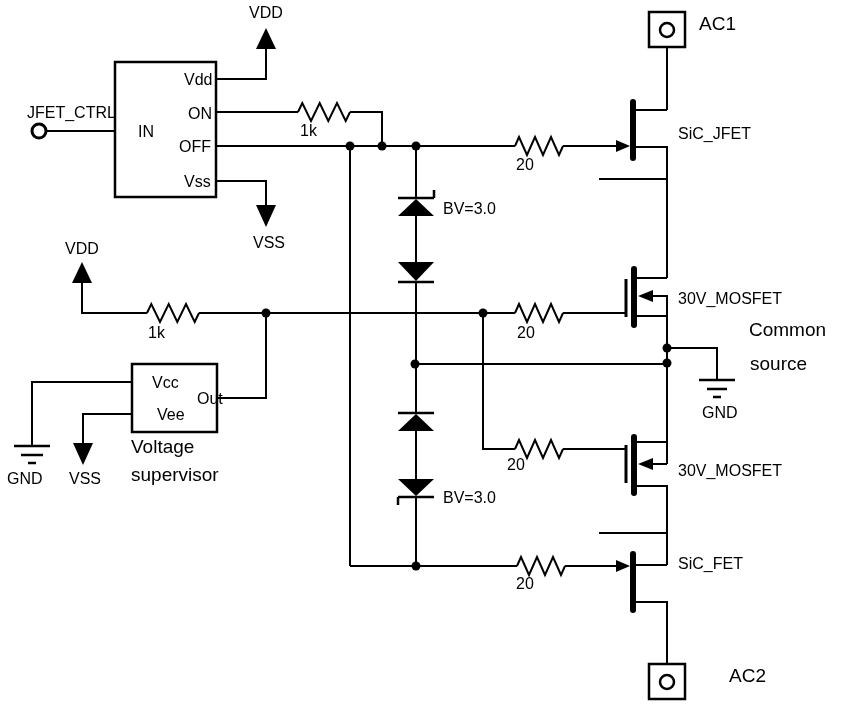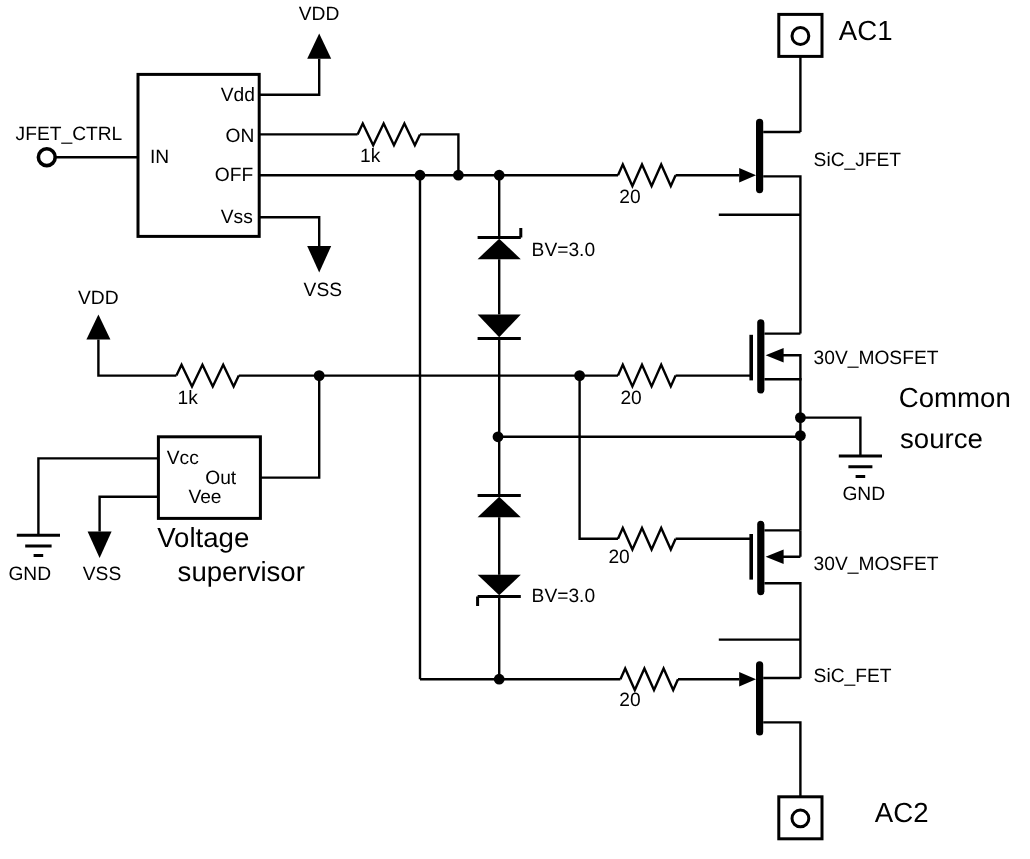--- a/index.html
+++ b/index.html
@@ -3,21 +3,21 @@
 <meta charset="utf-8">
 <style>
   html,body{margin:0;padding:0;background:#ffffff;}
   #schematic{
     position:relative;width:858px;height:716px;background:#ffffff;
     font-family:"Liberation Sans", sans-serif;color:#000;overflow:hidden;
   }
   #schematic svg{position:absolute;left:0;top:0;}
   .label{position:absolute;white-space:nowrap;color:#000;line-height:1;}
   .sm{font-size:16px;}
-  .lg{font-size:23px;}
+  .lg{font-size:19px;}
   .wire{stroke:#000;stroke-width:2;fill:none;}
   .thick{stroke:#000;stroke-width:6;stroke-linecap:round;fill:none;}
   .plate{stroke:#000;stroke-width:3;fill:none;}
   .box{stroke:#000;stroke-width:2.5;fill:#fff;}
   .bar{stroke:#000;stroke-width:2.5;fill:none;}
   .solid{fill:#000;stroke:none;}
 </style>
 </head>
 <body>
 
@@ -150,37 +150,37 @@
     <circle cx="416" cy="146" r="4.5"></circle>
     <circle cx="266" cy="313" r="4.5"></circle>
     <circle cx="483" cy="313" r="4.5"></circle>
     <circle cx="415" cy="364" r="4.5"></circle>
     <circle cx="667" cy="348" r="4.5"></circle>
     <circle cx="667" cy="363" r="4.5"></circle>
     <circle cx="416" cy="566" r="4.5"></circle>
   </g>
 </svg>
 
-  <span class="label sm" style="left:13px;top:105px">JFET_CTRL</span>
-  <span class="label sm" style="left:125px;top:124px">IN</span>
+  <span class="label sm" style="left:27px;top:105px">JFET_CTRL</span>
+  <span class="label sm" style="left:138px;top:124px">IN</span>
   <span class="label sm" style="left:184px;top:72px">Vdd</span>
   <span class="label sm" style="left:188px;top:106px">ON</span>
   <span class="label sm" style="left:179px;top:139px">OFF</span>
   <span class="label sm" style="left:184px;top:174px">Vss</span>
 
   <span class="label sm" style="left:249px;top:5px">VDD</span>
   <span class="label sm" style="left:253px;top:235px">VSS</span>
   <span class="label sm" style="left:65px;top:241px">VDD</span>
   <span class="label sm" style="left:69px;top:471px">VSS</span>
   <span class="label sm" style="left:7px;top:471px">GND</span>
   <span class="label sm" style="left:702px;top:405px">GND</span>
 
-  <span class="label sm" style="left:139px;top:375px">Vcc</span>
+  <span class="label sm" style="left:152px;top:375px">Vcc</span>
   <span class="label sm" style="left:157px;top:407px">Vee</span>
-  <span class="label sm" style="left:171px;top:391px">Out</span>
+  <span class="label sm" style="left:197px;top:391px">Out</span>
 
   <span class="label sm" style="left:300px;top:123px">1k</span>
   <span class="label sm" style="left:148px;top:325px">1k</span>
   <span class="label sm" style="left:516px;top:157px">20</span>
   <span class="label sm" style="left:517px;top:325px">20</span>
   <span class="label sm" style="left:507px;top:457px">20</span>
   <span class="label sm" style="left:516px;top:576px">20</span>
 
   <span class="label sm" style="left:443px;top:201px">BV=3.0</span>
   <span class="label sm" style="left:443px;top:490px">BV=3.0</span>
@@ -190,15 +190,15 @@
   <span class="label sm" style="left:678px;top:463px">30V_MOSFET</span>
   <span class="label sm" style="left:678px;top:556px">SiC_FET</span>
 
   <span class="label lg" style="left:699px;top:14px">AC1</span>
   <span class="label lg" style="left:729px;top:666px">AC2</span>
 
   <span class="label lg" style="left:749px;top:320px">Common</span>
   <span class="label lg" style="left:750px;top:354px">source</span>
 
   <span class="label lg" style="left:131px;top:437px">Voltage</span>
-  <span class="label lg" style="left:148px;top:465px">supervisor</span>
+  <span class="label lg" style="left:131px;top:465px">supervisor</span>
 
 </div>
 
 </body></html>

